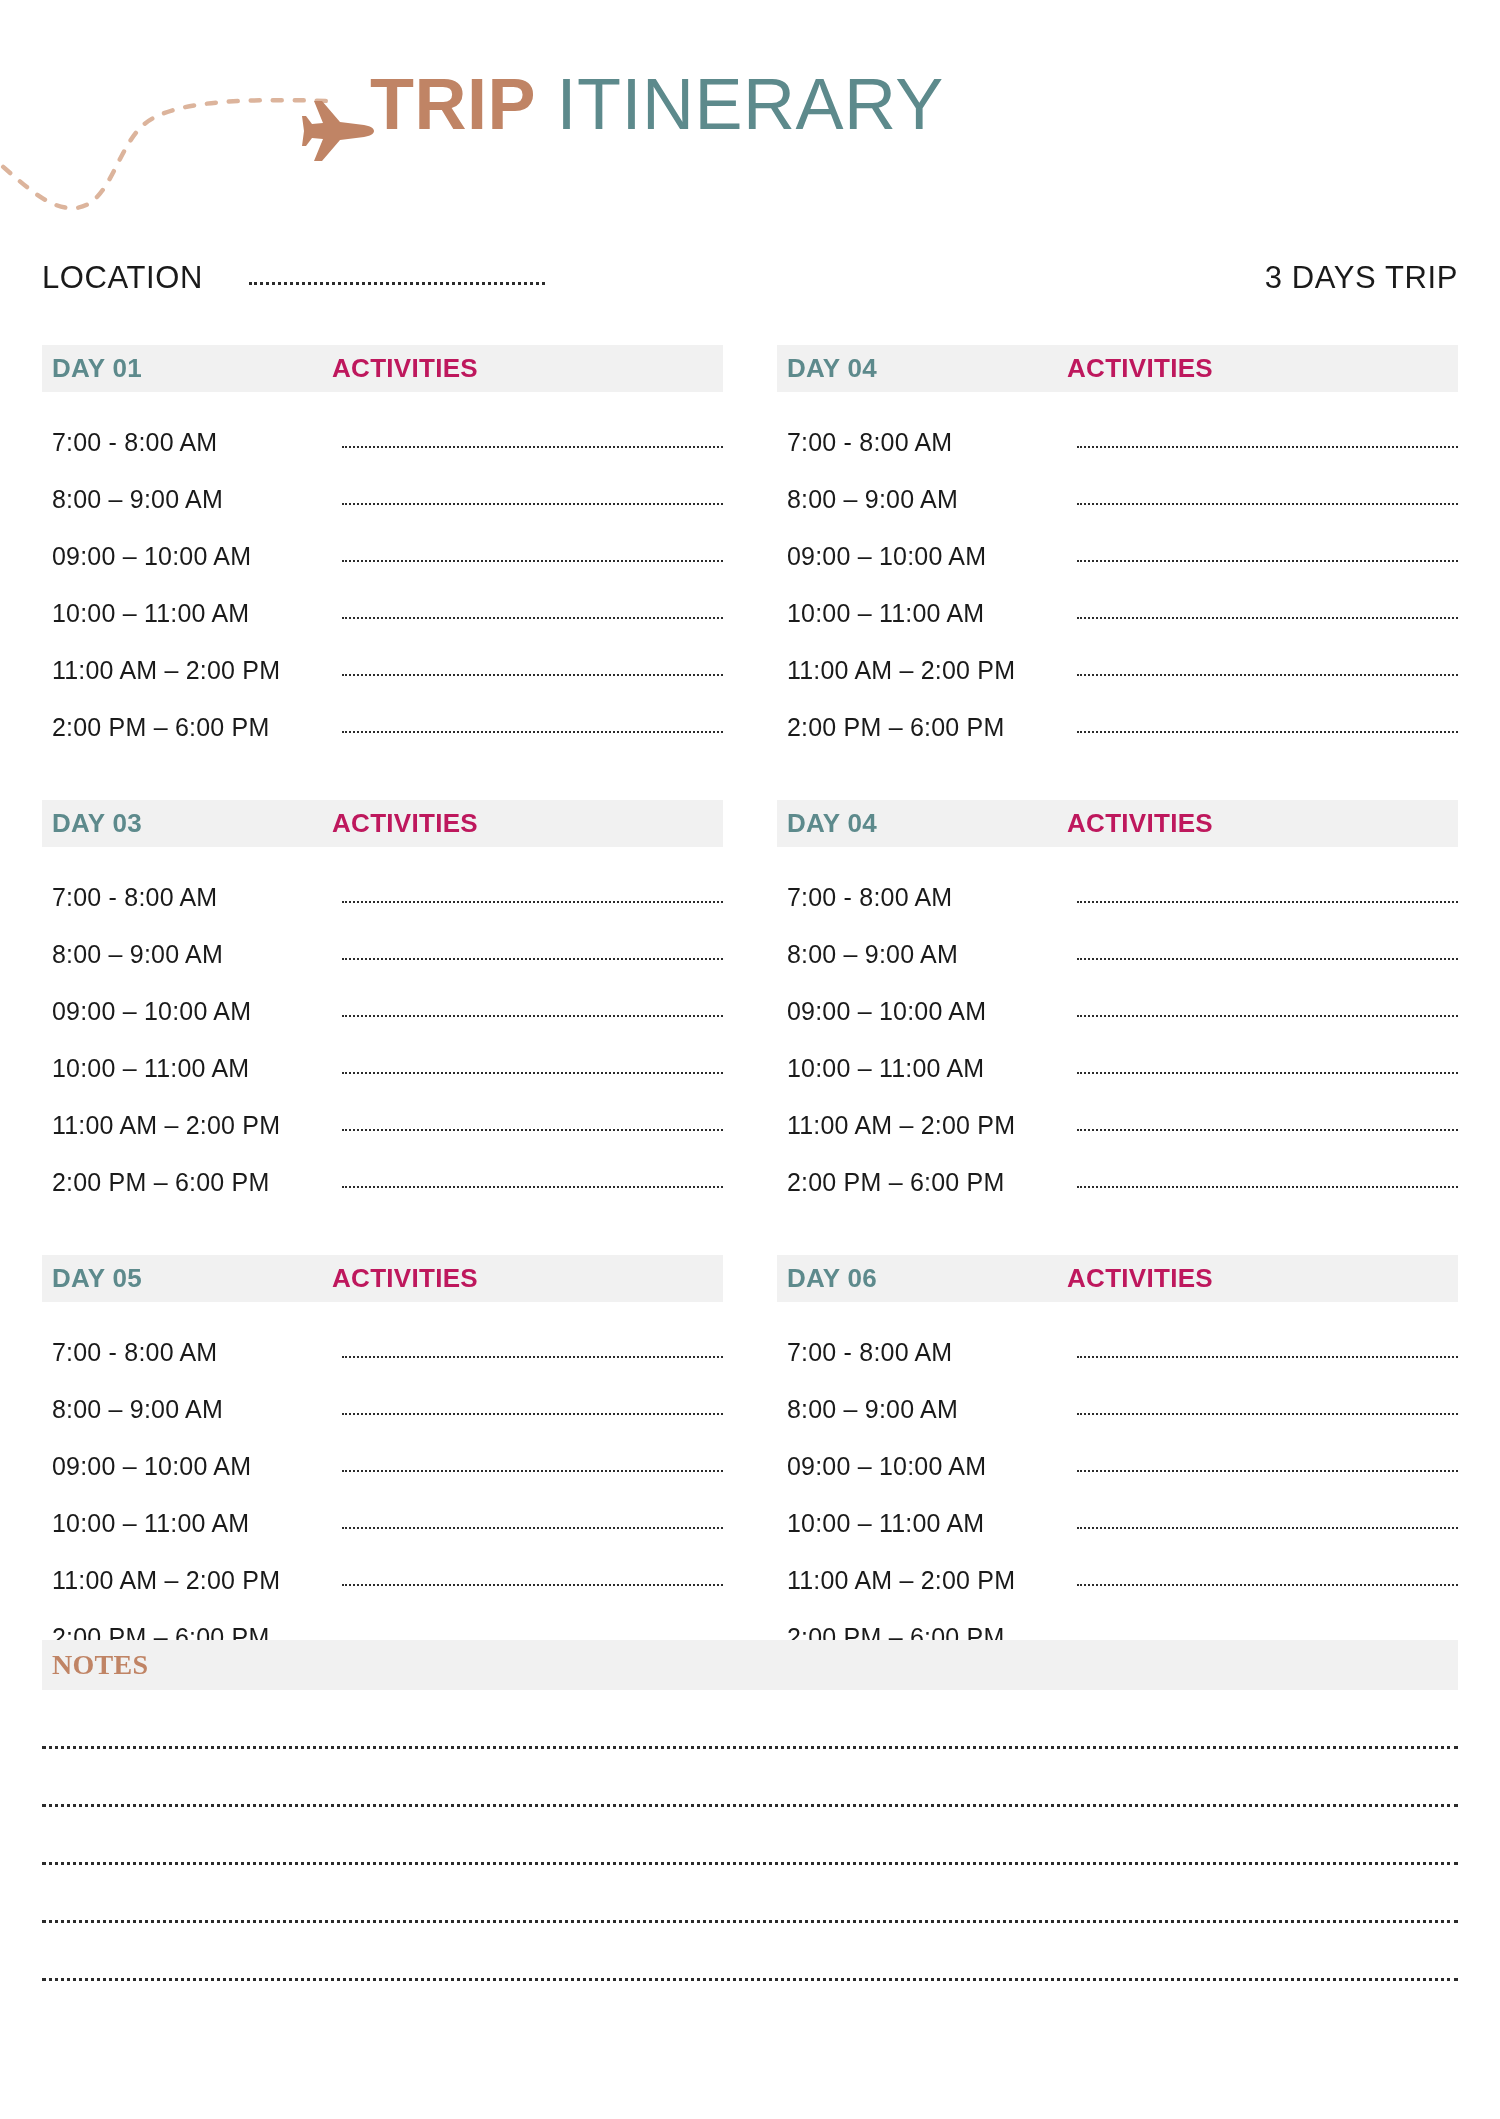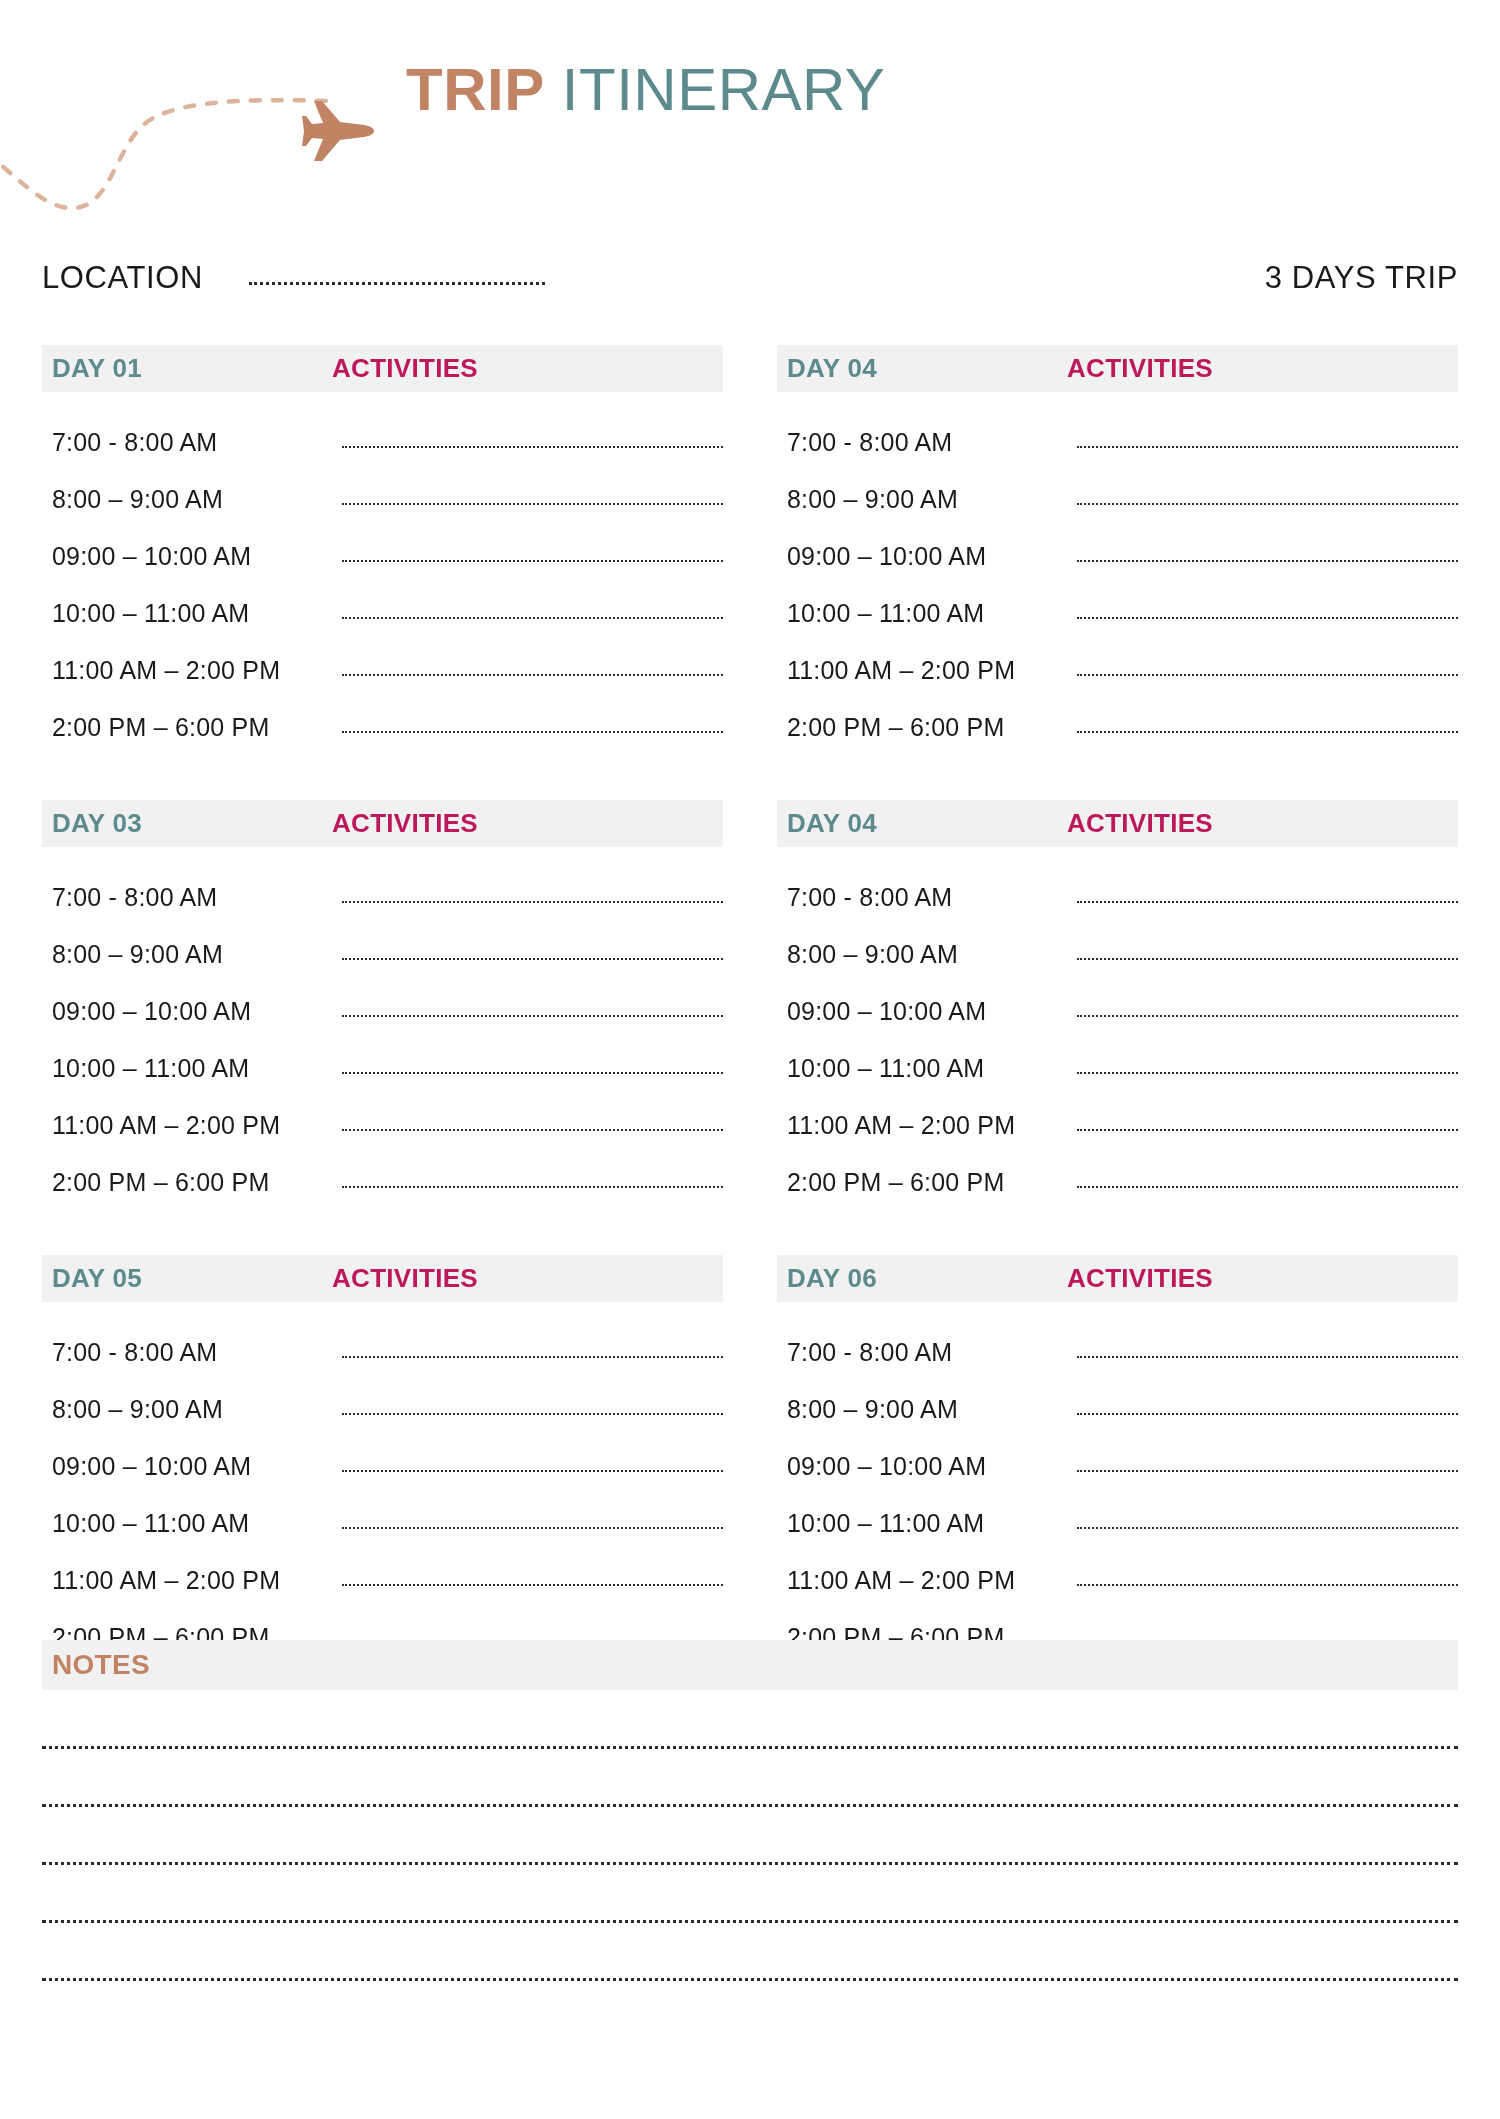--- a/index.html
+++ b/index.html
@@ -39,27 +39,26 @@
     position: absolute;
     left: 300px;
     top: 96px;
     width: 80px;
     height: 70px;
   }
 
   .title {
     position: absolute;
     left: 370px;
-    top: 60px;
-    font-size: 60px;
+    top: 68px;
+    font-size: 72px;
     letter-spacing: 0.5px;
     line-height: 1;
     white-space: nowrap;
     font-weight: 400;
-    margin-left: 36px;
   }
   .title-trip {
     color: #c08465;
     font-weight: 700;
   }
   .title-itinerary {
     color: #5d8a8c;
     font-weight: 400;
   }
 
@@ -172,20 +171,21 @@
     left: 42px;
     top: 1640px;
     width: 1416px;
   }
   .notes-header {
     background: #f1f1f1;
     height: 50px;
     display: flex;
     align-items: center;
     padding-left: 10px;
+    font-family: Liberation Serif, serif;
   }
   .notes-title {
     color: #c08465;
     font-weight: 700;
     font-size: 28px;
     letter-spacing: 0.3px;
   }
   .notes-lines {
     padding-top: 56px;
   }

